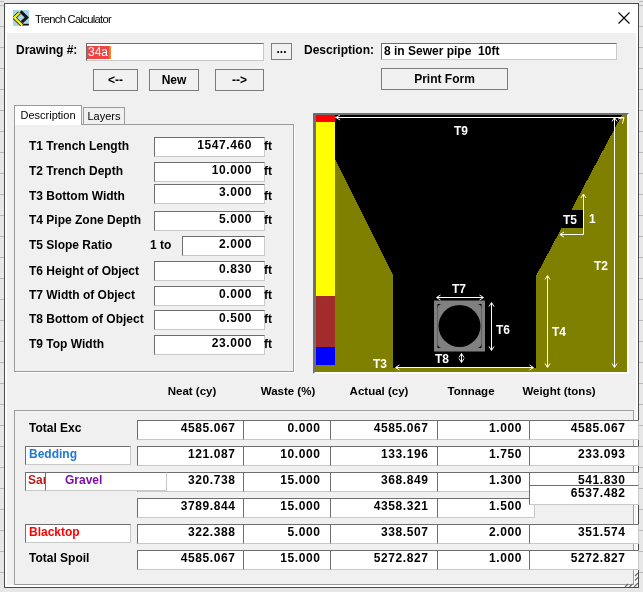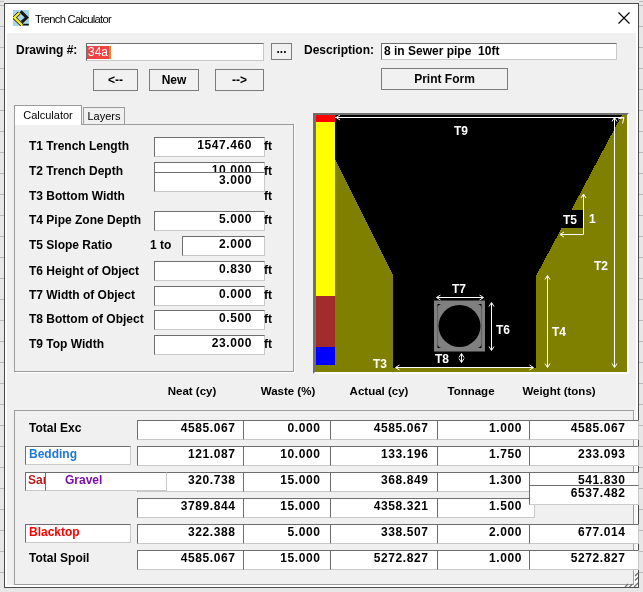--- a/index.html
+++ b/index.html
@@ -34,32 +34,32 @@
 <div class="tb" style="left:86px;top:43px;width:176px;height:16px;"><span style="display:inline-block;margin:2px 0 0 0;background:#ef4444;color:#fff;font-size:12px;font-weight:normal;line-height:13px;padding:0 1px;vertical-align:top;">34a</span><span style="display:inline-block;margin-top:2px;width:2px;height:13px;background:#e8872a;vertical-align:top;"></span></div>
 <div class="btn" style="left:271px;top:43px;width:19px;height:15px;line-height:10px;">...</div>
 <div class="lbl" style="left:304px;top:42.5px;">Description:</div>
 <div class="tb" style="left:381px;top:43px;width:232px;height:15px;line-height:14px;padding-left:2px;">8 in Sewer pipe&nbsp; 10ft</div>
 <div class="btn" style="left:93px;top:69px;width:43px;height:20px;line-height:20px;">&lt;--</div>
 <div class="btn" style="left:149px;top:69px;width:48px;height:20px;line-height:20px;">New</div>
 <div class="btn" style="left:215px;top:69px;width:47px;height:20px;line-height:20px;">--&gt;</div>
 <div class="btn" style="left:381px;top:68px;width:125px;height:20px;line-height:20px;">Print Form</div>
 
 <div class="abs" style="left:14px;top:124px;width:278px;height:246px;background:#f0f0f0;border:1px solid #9c9c9c;box-shadow:1px 1px 0 #fff;"></div>
-<div class="abs" style="left:14px;top:105px;width:66px;height:19px;background:#fff;border:1px solid #9c9c9c;border-bottom:none;font:11px 'Liberation Sans',sans-serif;text-align:center;line-height:18px;z-index:2;">Calculator</div>
+<div class="abs" style="left:14px;top:105px;width:66px;height:19px;background:#fff;border:1px solid #9c9c9c;border-bottom:none;font:11px 'Liberation Sans',sans-serif;text-align:center;line-height:18px;z-index:2;">Description</div>
 <div class="abs" style="left:83px;top:107px;width:40px;height:16px;background:#f0f0f0;border:1px solid #9c9c9c;border-bottom:none;font:11px 'Liberation Sans',sans-serif;text-align:center;line-height:16px;">Layers</div>
 
 <div id="dimrows">
     <div class="lbl" style="left:29px;top:139px;">T1 Trench Length</div>
     <div class="tb num" style="left:154px;top:137px;width:97px;height:17px;line-height:17px;">1547.460</div>
     <div class="lbl" style="left:264px;top:139px;">ft</div>
     <div class="lbl" style="left:29px;top:163.75px;">T2 Trench Depth</div>
     <div class="tb num" style="left:154px;top:161.75px;width:97px;height:17px;line-height:17px;">10.000</div>
     <div class="lbl" style="left:264px;top:163.75px;">ft</div>
     <div class="lbl" style="left:29px;top:188.5px;">T3 Bottom Width</div>
-    <div class="tb num" style="left:154px;top:172px;width:97px;height:17px;line-height:17px;">3.000</div>
+    <div class="tb num" style="left:154px;top:184px;width:97px;height:17px;line-height:17px;">3.000</div>
     <div class="lbl" style="left:264px;top:188.5px;">ft</div>
     <div class="lbl" style="left:29px;top:213.25px;">T4 Pipe Zone Depth</div>
     <div class="tb num" style="left:154px;top:211.25px;width:97px;height:17px;line-height:17px;">5.000</div>
     <div class="lbl" style="left:264px;top:213.25px;">ft</div>
     <div class="lbl" style="left:29px;top:238px;">T5 Slope Ratio</div>
     <div class="lbl" style="left:150px;top:238px;">1 to</div>
     <div class="tb num" style="left:182px;top:236px;width:69px;height:17px;line-height:17px;">2.000</div>
     <div class="lbl" style="left:29px;top:264px;">T6 Height of Object</div>
     <div class="tb num" style="left:154px;top:260.75px;width:97px;height:17px;line-height:17px;">0.830</div>
     <div class="lbl" style="left:264px;top:262.75px;">ft</div>
@@ -152,21 +152,21 @@
     <div class="tb num" style="left:136.5px;top:498px;width:98px;height:17px;line-height:17px;">3789.844</div>
     <div class="tb num" style="left:243px;top:498px;width:76.5px;height:17px;line-height:17px;">15.000</div>
     <div class="tb num" style="left:329.5px;top:498px;width:98px;height:17px;line-height:17px;">4358.321</div>
     <div class="tb num" style="left:437px;top:498px;width:84px;height:17px;line-height:17px;">1.500</div>
     <div class="tb num" style="left:529px;top:485px;width:95.5px;height:17px;line-height:17px;">6537.482</div>
     <div class="tb" style="left:25px;top:524px;width:101px;height:17px;line-height:15px;padding-left:3px;color:#ff0000;">Blacktop</div>
     <div class="tb num" style="left:136.5px;top:524px;width:98px;height:17px;line-height:17px;">322.388</div>
     <div class="tb num" style="left:243px;top:524px;width:76.5px;height:17px;line-height:17px;">5.000</div>
     <div class="tb num" style="left:329.5px;top:524px;width:98px;height:17px;line-height:17px;">338.507</div>
     <div class="tb num" style="left:437px;top:524px;width:84px;height:17px;line-height:17px;">2.000</div>
-    <div class="tb num" style="left:529px;top:524px;width:95.5px;height:17px;line-height:17px;">677.014</div>
+    <div class="tb num" style="left:529px;top:524px;width:95.5px;height:17px;line-height:17px;">351.574</div>
     <div class="lbl" style="left:29px;top:551px;">Total Spoil</div>
     <div class="tb num" style="left:136.5px;top:550px;width:98px;height:17px;line-height:17px;">4585.067</div>
     <div class="tb num" style="left:243px;top:550px;width:76.5px;height:17px;line-height:17px;">15.000</div>
     <div class="tb num" style="left:329.5px;top:550px;width:98px;height:17px;line-height:17px;">5272.827</div>
     <div class="tb num" style="left:437px;top:550px;width:84px;height:17px;line-height:17px;">1.000</div>
     <div class="tb num" style="left:529px;top:550px;width:95.5px;height:17px;line-height:17px;">5272.827</div>
   </div>
 
 <svg class="abs" style="left:622px;top:571px;" width="17" height="17" viewBox="0 0 17 17">
 <g stroke="#6e6e6e" stroke-width="1.3" fill="none">

